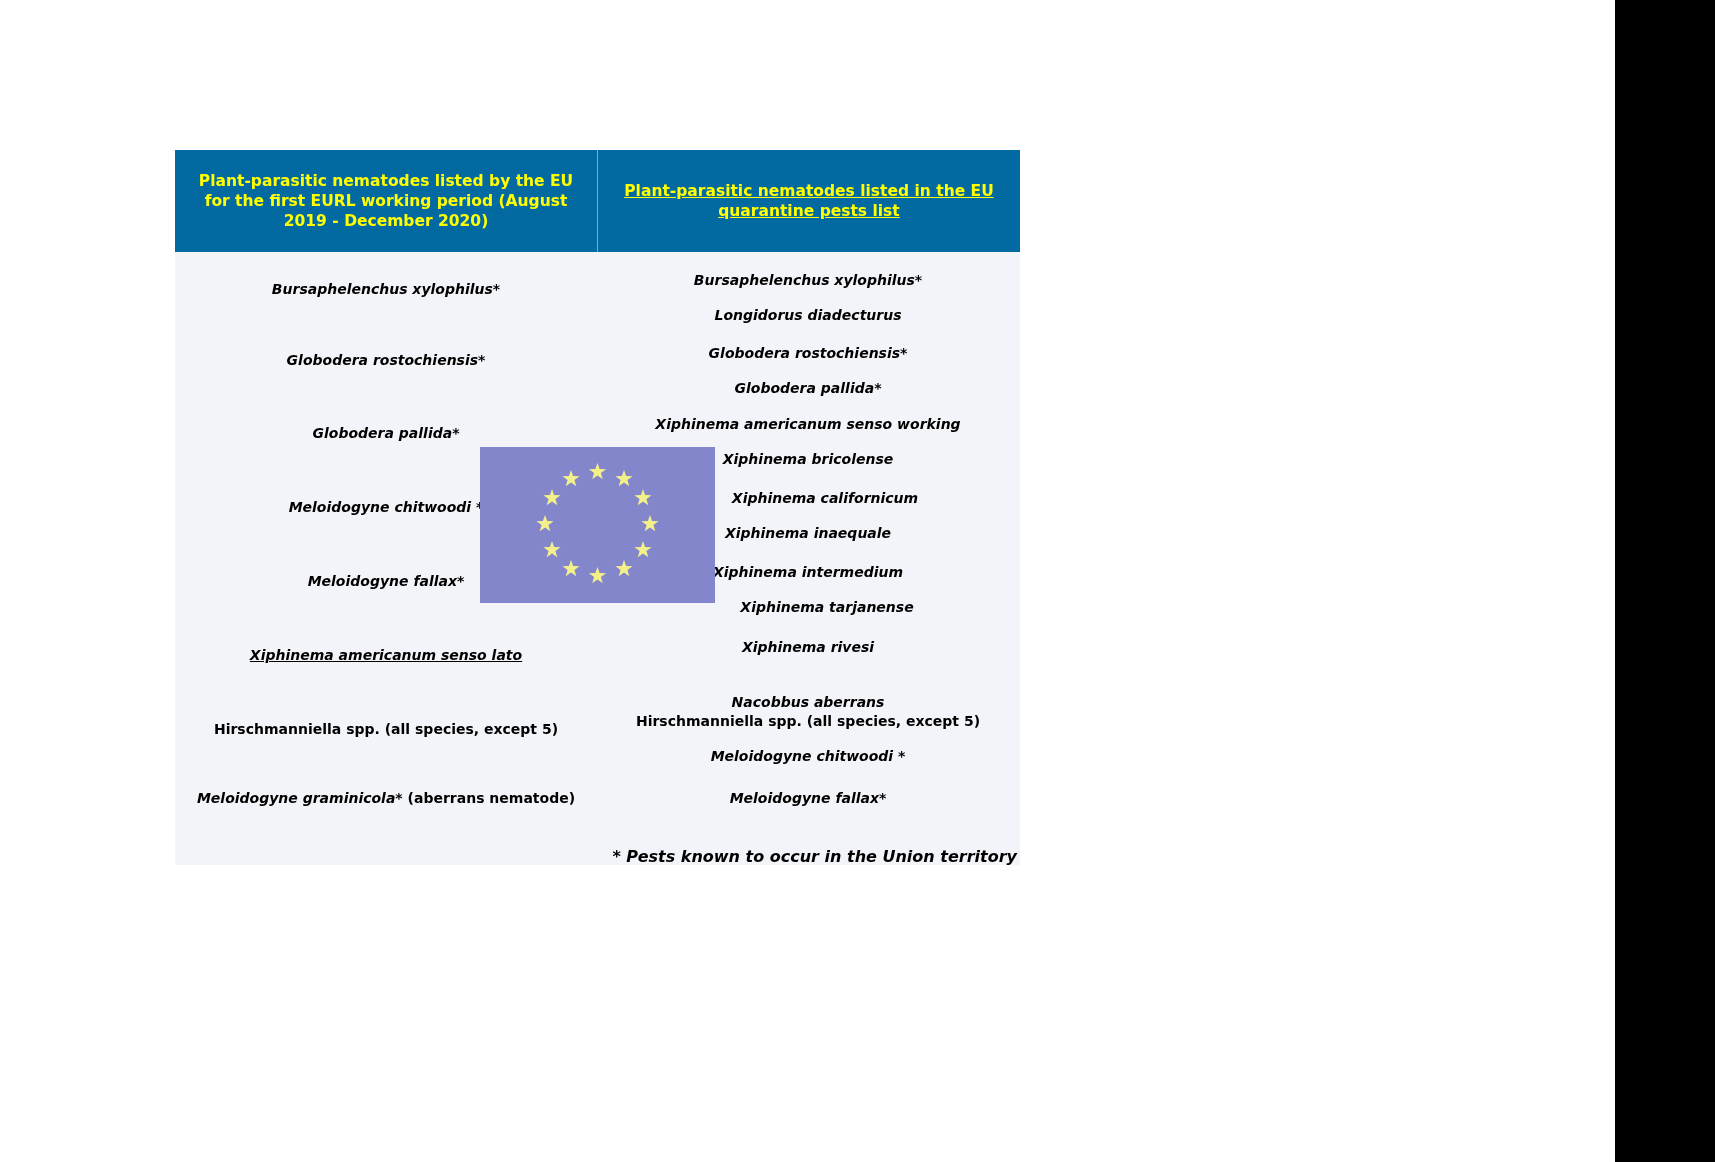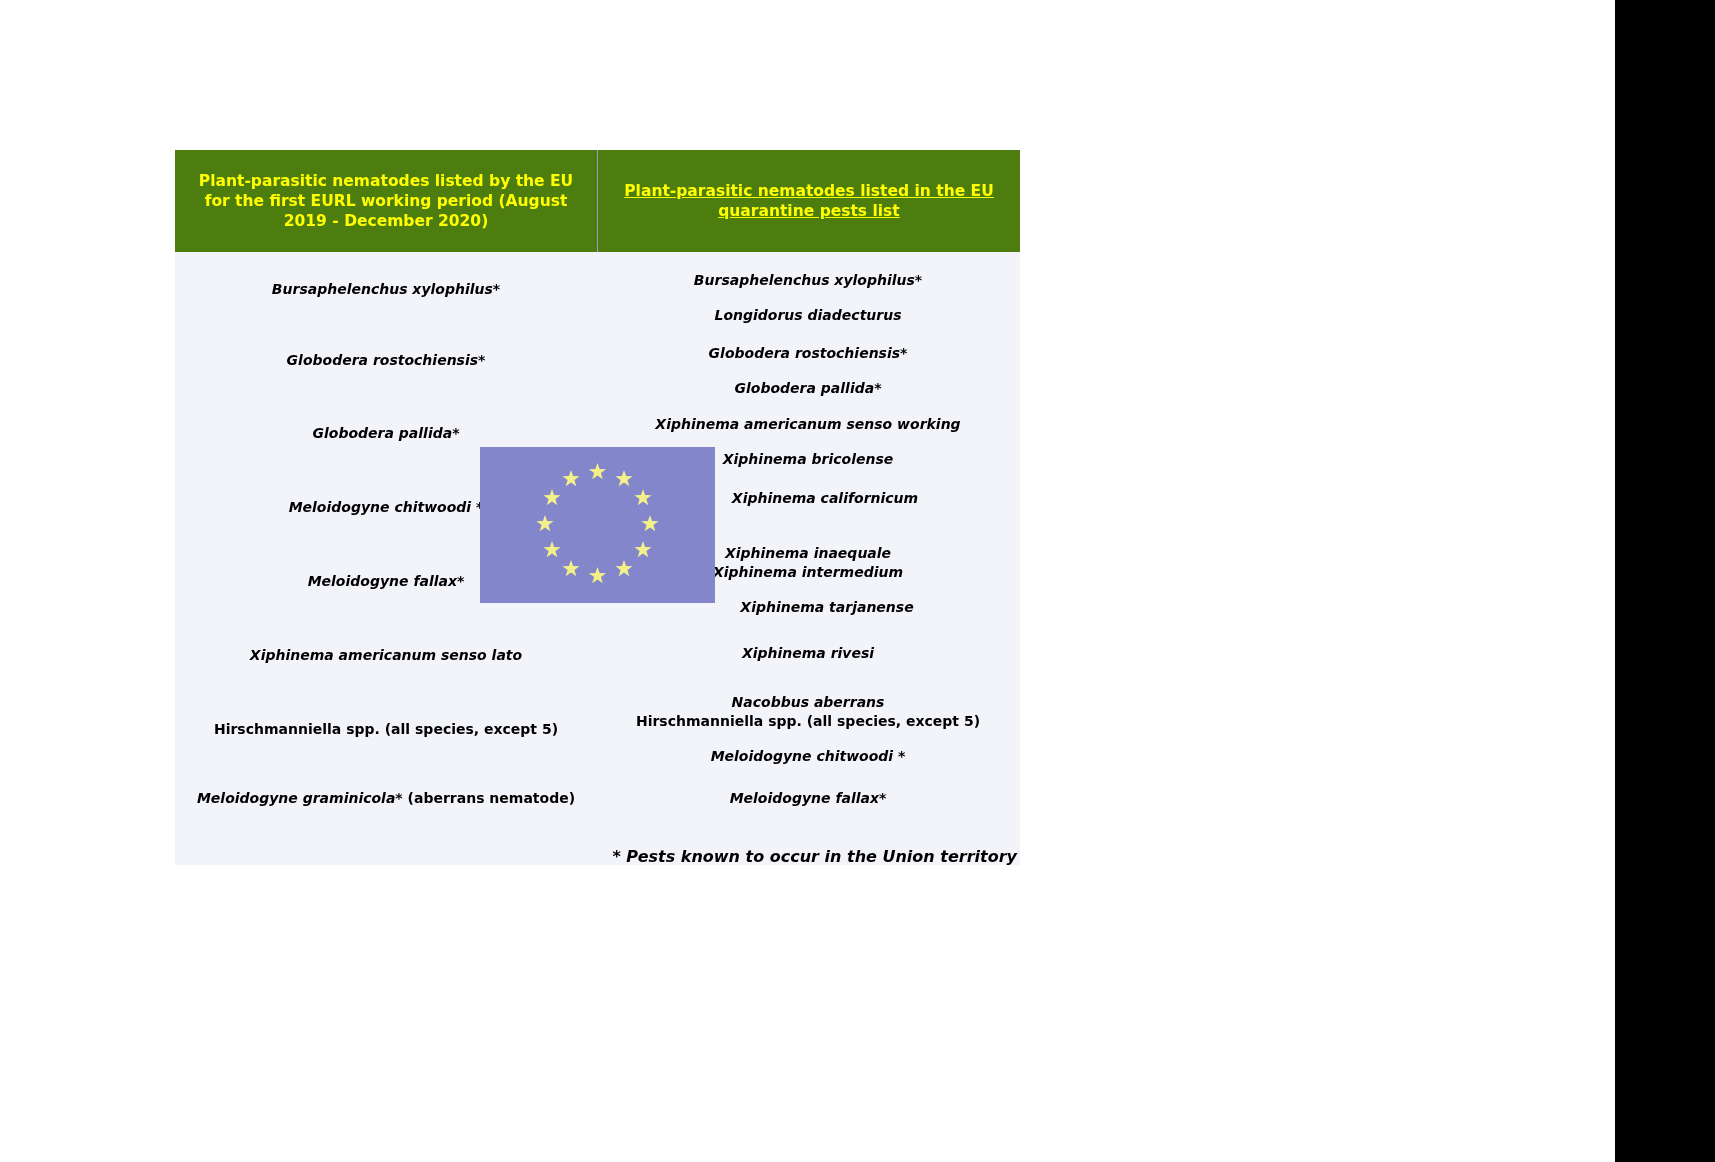--- a/index.html
+++ b/index.html
@@ -11,21 +11,21 @@
   .black-bar {
     position: absolute; left: 1615px; top: 0; width: 100px; height: 1162px;
     background: #000000;
   }
   .slide {
     position: absolute; left: 175px; top: 150px; width: 845px; height: 715px;
     background: #F3F4F9;
   }
   .header {
     position: absolute; left: 0; top: 0; width: 845px; height: 102px;
-    background: #4d7c0f;
+    background: #0369a1;
   }
   .header-cell {
     position: absolute; top: 0; height: 102px;
     display: flex; align-items: center; justify-content: center;
     text-align: center; color: #FFFF00; font-weight: bold;
     font-size: 15.5px; line-height: 20px; box-sizing: border-box; padding: 0 14px;
   }
   .header-cell.left { left: 0; width: 422px; }
   .header-cell.right { left: 423px; width: 422px; text-decoration: underline; }
   .header-divider {
@@ -58,35 +58,35 @@
     <div class="header-cell left">Plant-parasitic nematodes listed by the EU for the first EURL working period (August 2019  - December 2020)</div>
     <div class="header-divider"></div>
     <div class="header-cell right">Plant-parasitic nematodes listed in the EU quarantine pests list</div>
   </div>
 
   <div class="item" style="left:211px; top:139px;"><i>Bursaphelenchus xylophilus*</i><span></span></div>
   <div class="item" style="left:211px; top:210px;"><i>Globodera rostochiensis*</i><span></span></div>
   <div class="item" style="left:211px; top:283px;"><i>Globodera pallida*</i><span></span></div>
   <div class="item" style="left:211px; top:357px;"><i>Meloidogyne chitwoodi *</i><span></span></div>
   <div class="item" style="left:211px; top:431px;"><i>Meloidogyne fallax*</i><span></span></div>
-  <div class="item" style="left:211px; top:505px;"><i>Xiphinema americanum senso lato</i><span></span></div>
+  <div class="item" style="left:211px; top:505px;text-decoration:underline;"><i>Xiphinema americanum senso lato</i><span></span></div>
   <div class="item" style="left:211px; top:579px;"><i></i><span>Hirschmanniella spp. (all species, except 5)</span></div>
   <div class="item" style="left:211px; top:648px;"><i>Meloidogyne graminicola*</i><span> (aberrans nematode)</span></div>
 
   <div class="item" style="left:633px; top:130px;"><i>Bursaphelenchus xylophilus*</i><span></span></div>
   <div class="item" style="left:633px; top:165px;"><i>Longidorus diadecturus</i><span></span></div>
   <div class="item" style="left:633px; top:203px;"><i>Globodera rostochiensis*</i><span></span></div>
   <div class="item" style="left:633px; top:238px;"><i>Globodera pallida*</i><span></span></div>
   <div class="item" style="left:633px; top:274px;"><i>Xiphinema americanum senso working</i><span></span></div>
   <div class="item" style="left:633px; top:309px;text-align:right;"><i>Xiphinema bricolense</i><span></span></div>
   <div class="item" style="left:650px; top:348px;"><i>Xiphinema californicum</i><span></span></div>
-  <div class="item" style="left:633px; top:383px;margin-top:20px;"><i>Xiphinema inaequale</i><span></span></div>
+  <div class="item" style="left:633px; top:383px;"><i>Xiphinema inaequale</i><span></span></div>
   <div class="item" style="left:633px; top:422px;"><i>Xiphinema intermedium</i><span></span></div>
   <div class="item" style="left:652px; top:457px;"><i>Xiphinema tarjanense</i><span></span></div>
-  <div class="item" style="left:633px; top:497px;margin-top:6px;"><i>Xiphinema rivesi</i><span></span></div>
+  <div class="item" style="left:633px; top:497px;"><i>Xiphinema rivesi</i><span></span></div>
   <div class="item" style="left:633px; top:552px;"><i>Nacobbus aberrans</i><span></span></div>
   <div class="item" style="left:633px; top:571px;"><i></i><span>Hirschmanniella spp. (all species, except 5)</span></div>
   <div class="item" style="left:633px; top:606px;"><i>Meloidogyne chitwoodi *</i><span></span></div>
   <div class="item" style="left:633px; top:648px;"><i>Meloidogyne fallax*</i><span></span></div>
 
   <div class="flag">
     <svg width="235" height="156" viewBox="0 0 235 156">
       <defs>
         <polygon id="star" points="0,-9 2.1,-2.9 8.6,-2.8 3.4,1.1 5.3,7.3 0,3.6 -5.3,7.3 -3.4,1.1 -8.6,-2.8 -2.1,-2.9" fill="#F3F08A"></polygon>
       </defs>

